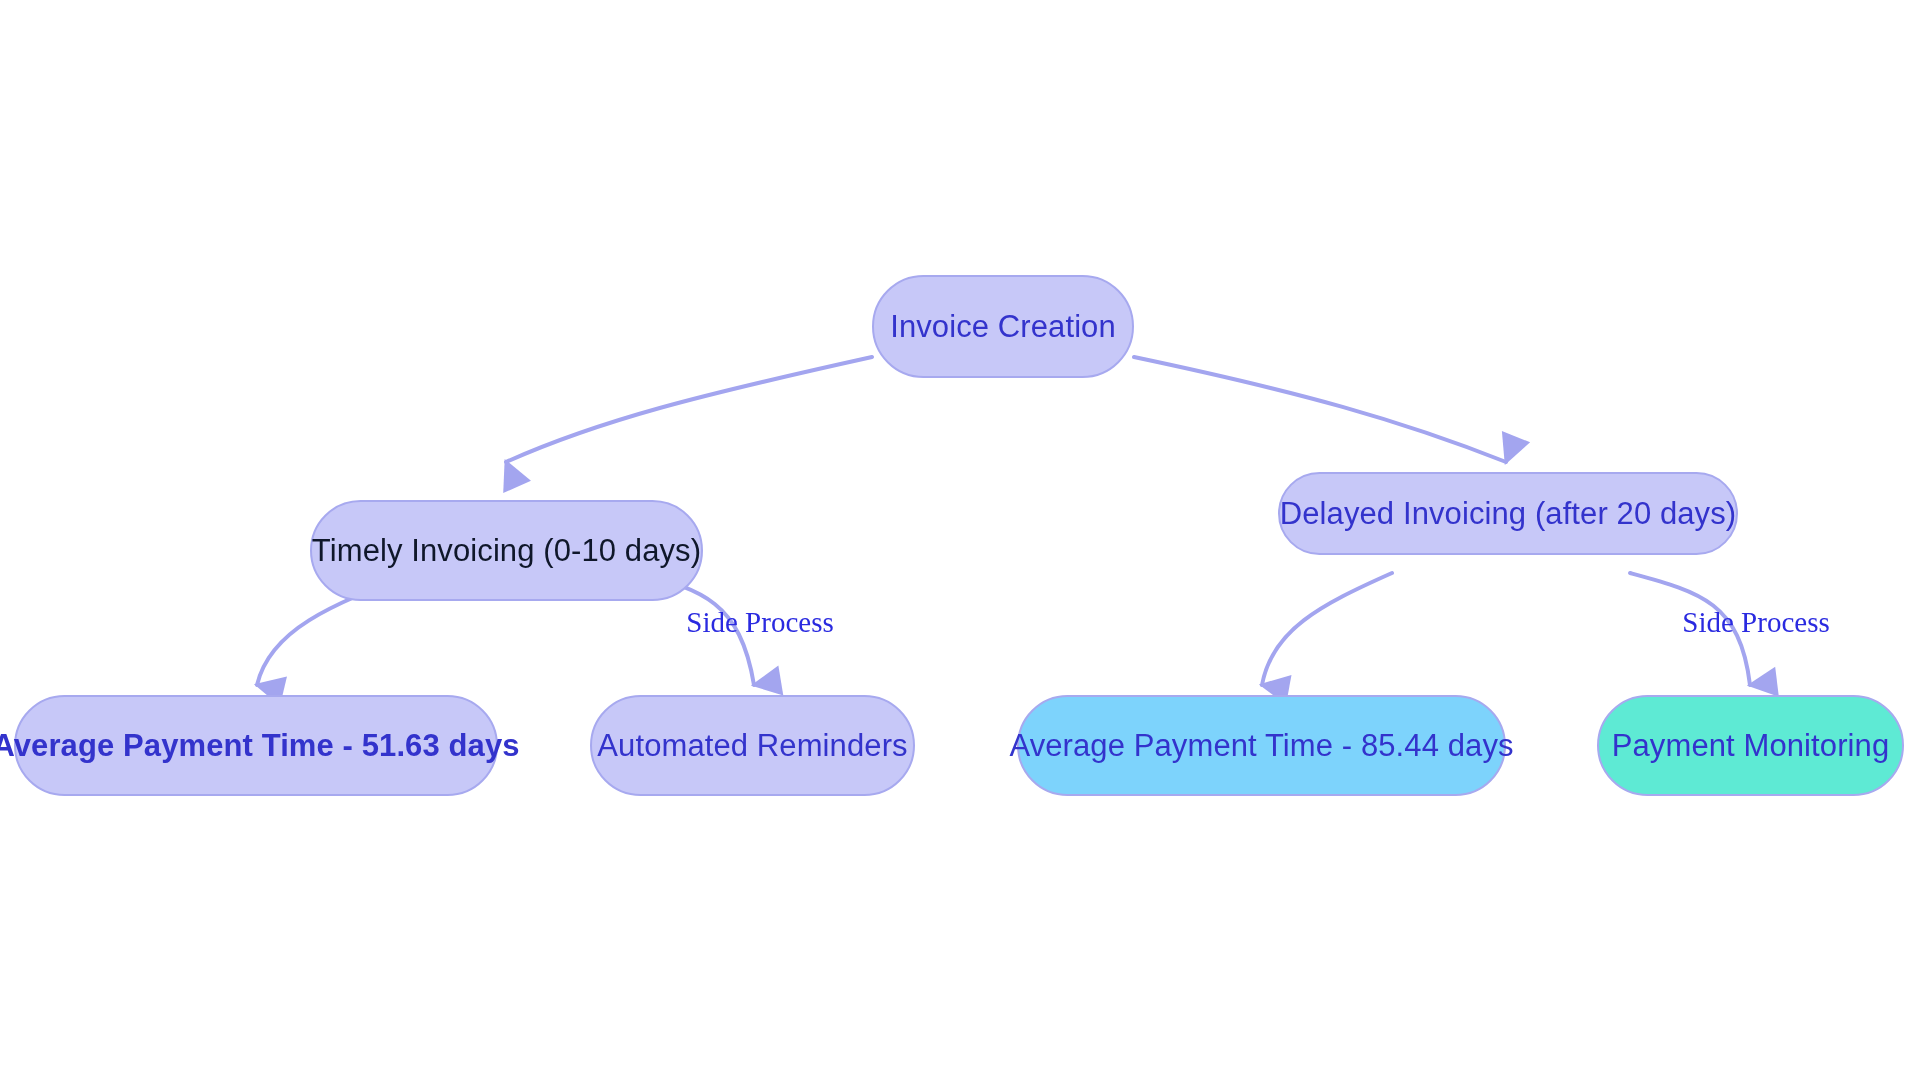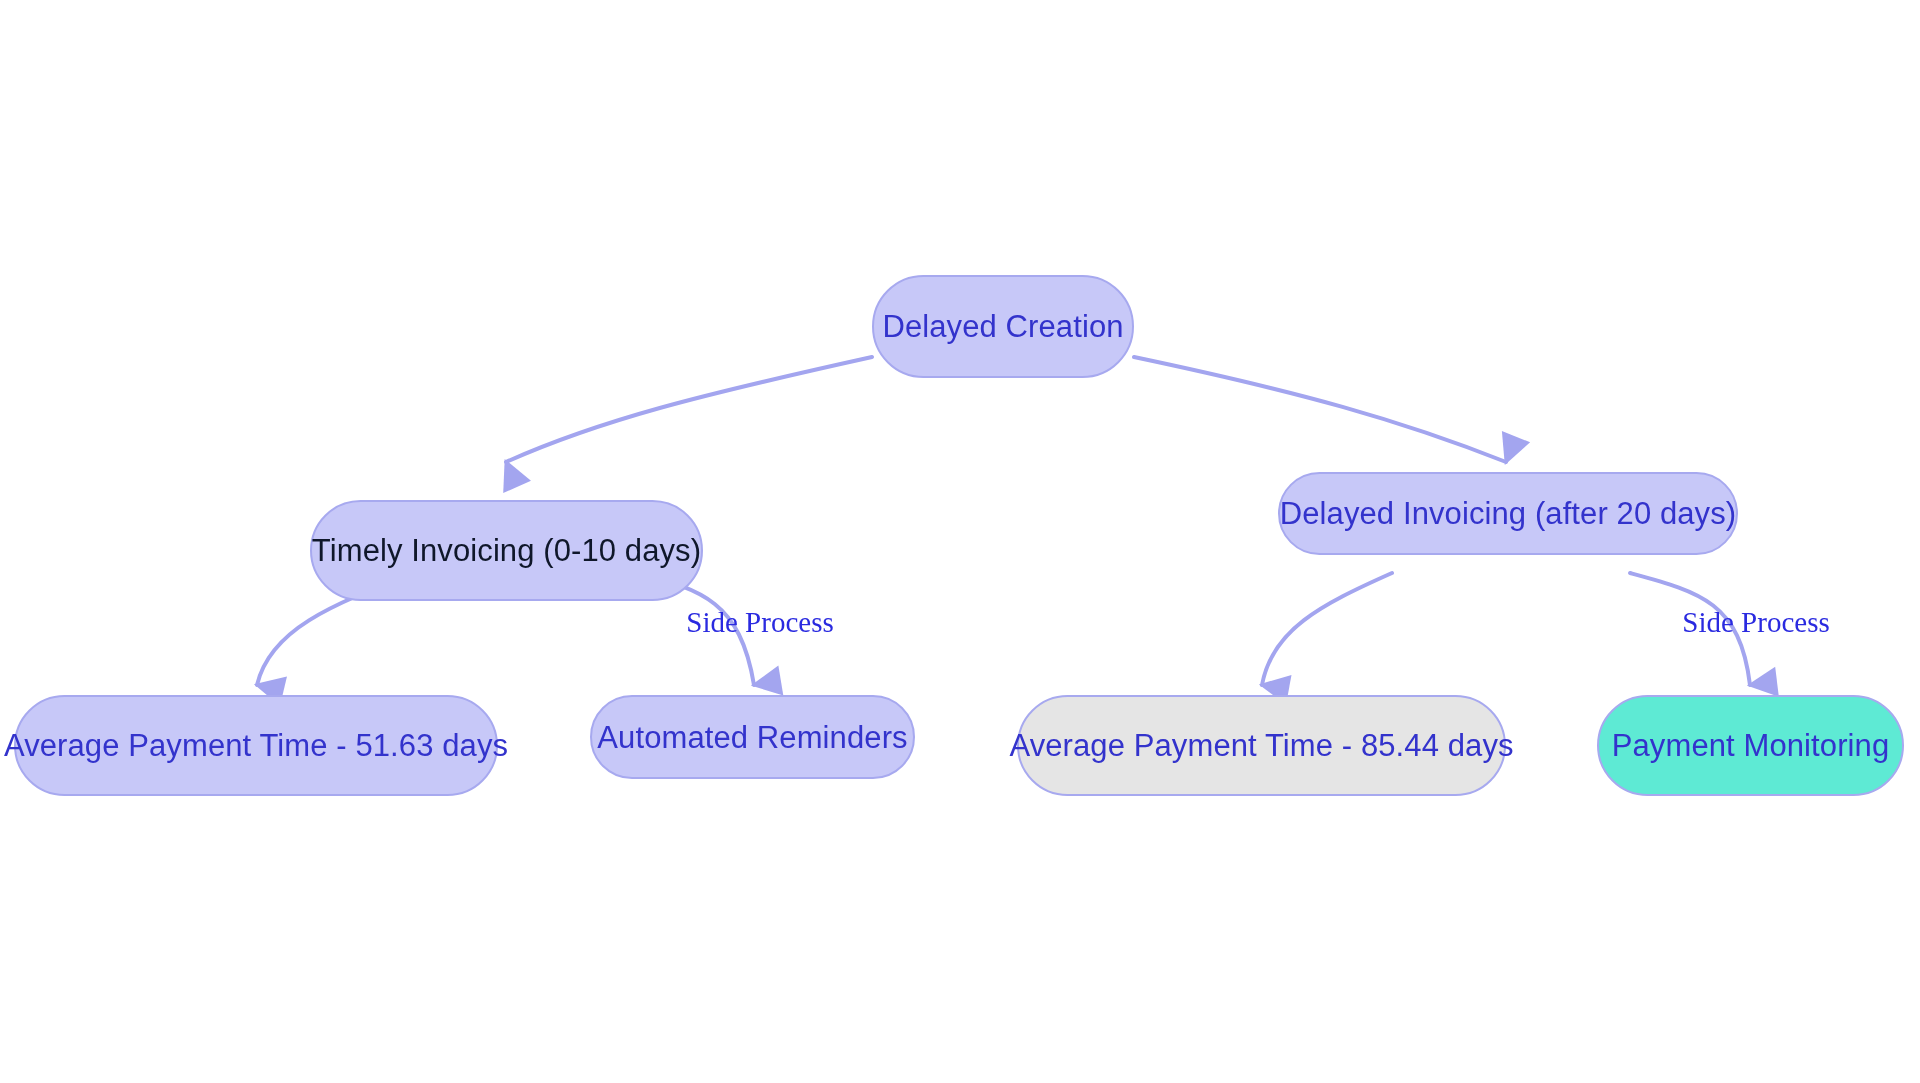--- a/index.html
+++ b/index.html
@@ -76,35 +76,35 @@
       </g>
   </svg>
 
   <div id="edge-labels">
       <div class="edge-label" style="left: 760px; top: 622px; transform: translate(-50%, -50%);">Side Process</div>
       <div class="edge-label" style="left: 1756px; top: 622px; transform: translate(-50%, -50%);">Side Process</div>
     </div>
 
   <div id="nodes">
       <div class="node" style="left: 872px; top: 275px; width: 262px; height: 103px; background: rgb(199, 200, 248); border-color: rgb(167, 169, 239); color: rgb(51, 51, 204);">
-        <span class="node-label">Delayed Creation</span>
+        <span class="node-label">Invoice Creation</span>
       </div>
       <div class="node" style="left: 310px; top: 500px; width: 393px; height: 101px; background: rgb(199, 200, 248); border-color: rgb(167, 169, 239); color: #0f172a;">
         <span class="node-label">Timely Invoicing (0-10 days)</span>
       </div>
       <div class="node" style="left: 1278px; top: 472px; width: 460px; height: 83px; background: rgb(199, 200, 248); border-color: rgb(167, 169, 239); color: rgb(51, 51, 204);">
         <span class="node-label">Delayed Invoicing (after 20 days)</span>
       </div>
-      <div class="node" style="left: 14px; top: 695px; width: 484px; height: 101px; background: rgb(199, 200, 248); border-color: rgb(167, 169, 239); color: rgb(51, 51, 204);">
+      <div class="node" style="left: 14px; top: 695px; width: 484px; height: 101px; background: rgb(199, 200, 248); border-color: rgb(167, 169, 239); color: rgb(51, 51, 204); font-weight: bold;">
         <span class="node-label">Average Payment Time - 51.63 days</span>
       </div>
-      <div class="node" style="left: 590px; top: 695px; width: 325px; height: 84px; background: rgb(199, 200, 248); border-color: rgb(167, 169, 239); color: rgb(51, 51, 204);">
+      <div class="node" style="left: 590px; top: 695px; width: 325px; height: 101px; background: rgb(199, 200, 248); border-color: rgb(167, 169, 239); color: rgb(51, 51, 204);">
         <span class="node-label">Automated Reminders</span>
       </div>
-      <div class="node" style="left: 1017px; top: 695px; width: 489px; height: 101px; background: #e5e5e5; border-color: rgb(167, 169, 239); color: rgb(51, 51, 204);">
+      <div class="node" style="left: 1017px; top: 695px; width: 489px; height: 101px; background: #7dd3fc; border-color: rgb(167, 169, 239); color: rgb(51, 51, 204);">
         <span class="node-label">Average Payment Time - 85.44 days</span>
       </div>
       <div class="node" style="left: 1597px; top: 695px; width: 307px; height: 101px; background: #5eead4; border-color: rgb(167, 169, 239); color: rgb(51, 51, 204);">
         <span class="node-label">Payment Monitoring</span>
       </div>
     </div>
 
 </div>
 
 </body></html>

